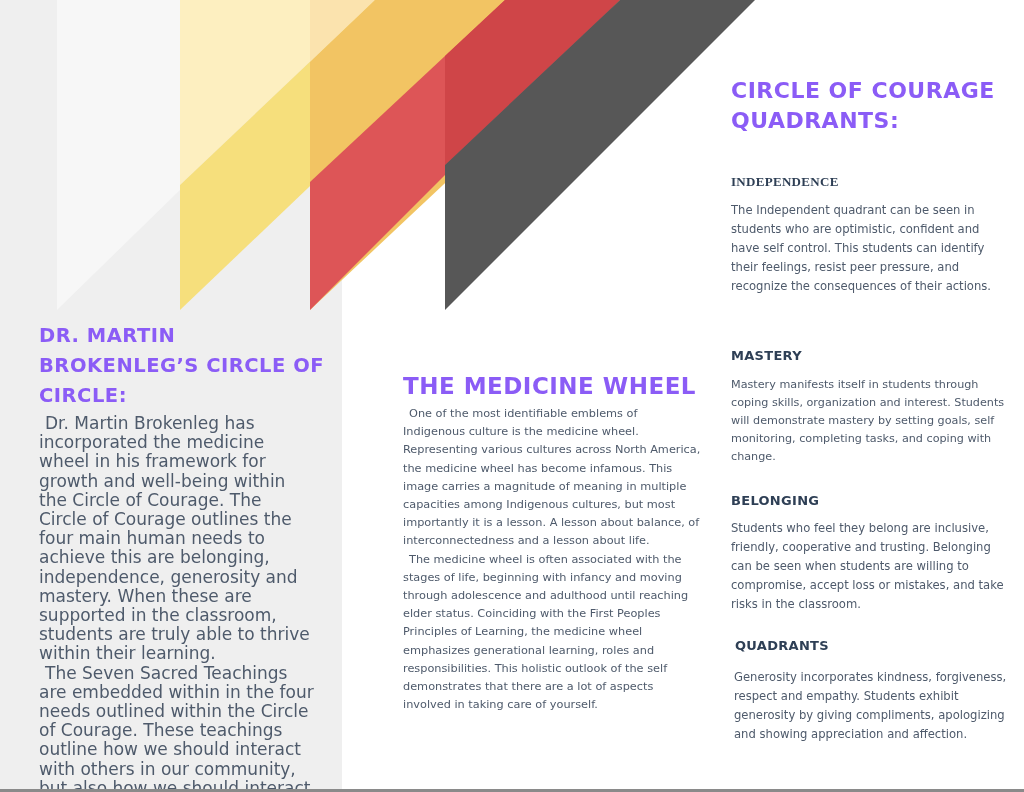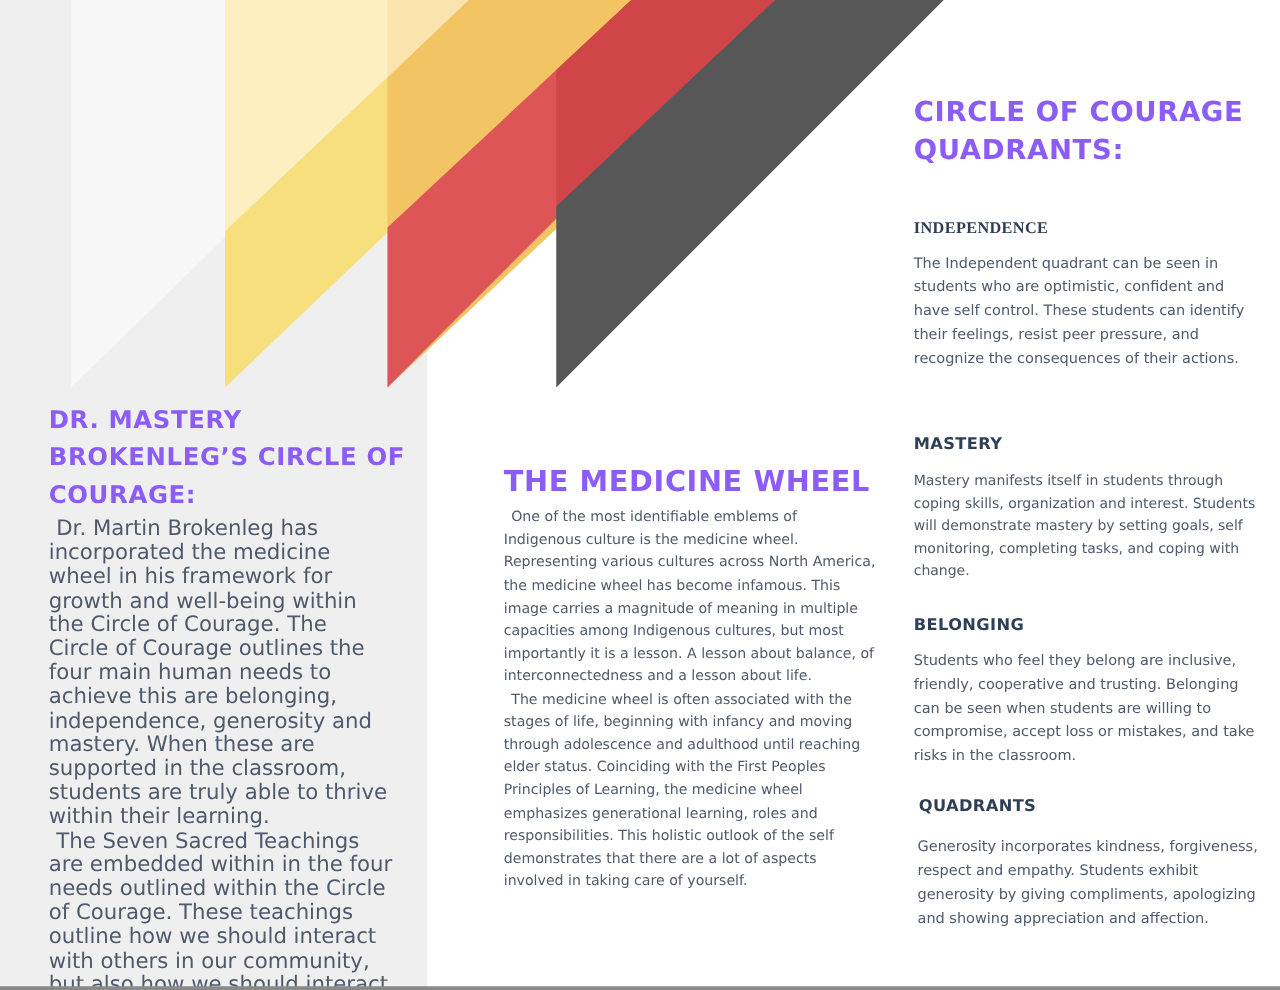--- a/index.html
+++ b/index.html
@@ -36,36 +36,36 @@
   <polygon points="310,187 375,0 505,0 640,0 310,310" fill="#f2c463"></polygon>
   <polygon points="375,0 505,0 310,187 310,62" fill="#f2c463"></polygon>
 
   <polygon points="310,182 505,0 620,0 310,310" fill="#dd5557"></polygon>
 
   <polygon points="445,56 505,0 620,0 445,165" fill="#cf4548"></polygon>
 
   <polygon points="445,165 620,0 755,0 445,310" fill="#575757"></polygon>
 </svg>
 
-<h1 class="h-red col1-title">DR. MASTERY BROKENLEG’S CIRCLE OF COURAGE:</h1>
+<h1 class="h-red col1-title">DR. MARTIN BROKENLEG’S CIRCLE OF CIRCLE:</h1>
 <div class="col1-body">
   <p class="indent">Dr. Martin Brokenleg has incorporated the medicine wheel in his framework for growth and well-being within the Circle of Courage. The Circle of Courage outlines the four main human needs to achieve this are belonging, independence, generosity and mastery. When these are supported in the classroom, students are truly able to thrive within their learning.</p>
   <p class="indent">The Seven Sacred Teachings are embedded within in the four needs outlined within the Circle of Courage. These teachings outline how we should interact with others in our community, but also how we should interact with ourselves. Today’s classrooms reflect the rich and diverse world we live in, and as that world becomes more and more interconnected these lessons become more and more valuable.</p>
 </div>
 
 <h2 class="h-red col2-title">THE MEDICINE WHEEL</h2>
 <div class="col2-body">
   <p class="indent">One of the most identifiable emblems of Indigenous culture is the medicine wheel. Representing various cultures across North America, the medicine wheel has become infamous. This image carries a magnitude of meaning in multiple capacities among Indigenous cultures, but most importantly it is a lesson. A lesson about balance, of interconnectedness and a lesson about life.</p>
   <p class="indent">The medicine wheel is often associated with the stages of life, beginning with infancy and moving through adolescence and adulthood until reaching elder status. Coinciding with the First Peoples Principles of Learning, the medicine wheel emphasizes generational learning, roles and responsibilities. This holistic outlook of the self demonstrates that there are a lot of aspects involved in taking care of yourself.</p>
 </div>
 
 <h2 class="h-red col3-title">CIRCLE OF COURAGE QUADRANTS:</h2>
 
 <h3 class="quad-h" style="top:174px;font-family:Liberation Serif, serif;">INDEPENDENCE</h3>
-<p class="quad-b" style="top:201px;">The Independent quadrant can be seen in students who are optimistic, confident and have self control. These students can identify their feelings, resist peer pressure, and recognize the consequences of their actions.</p>
+<p class="quad-b" style="top:201px;">The Independent quadrant can be seen in students who are optimistic, confident and have self control. This students can identify their feelings, resist peer pressure, and recognize the consequences of their actions.</p>
 
 <h3 class="quad-h" style="top:348px;">MASTERY</h3>
 <p class="quad-b" style="top:376px; font-size:11.2px; line-height:18px;">Mastery manifests itself in students through coping skills, organization and interest. Students will demonstrate mastery by setting goals, self monitoring, completing tasks, and coping with change.</p>
 
 <h3 class="quad-h" style="top:493px;">BELONGING</h3>
 <p class="quad-b" style="top:519px;">Students who feel they belong are inclusive, friendly, cooperative and trusting. Belonging can be seen when students are willing to compromise, accept loss or mistakes, and take risks in the classroom.</p>
 
 <h3 class="quad-h" style="top:638px; left:735px;">QUADRANTS</h3>
 <p class="quad-b" style="top:668px; left:734px;">Generosity incorporates kindness, forgiveness, respect and empathy. Students exhibit generosity by giving compliments, apologizing and showing appreciation and affection.</p>
 

